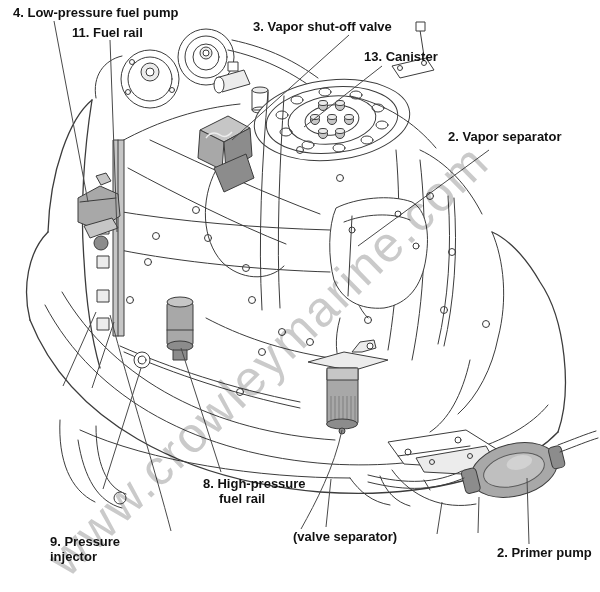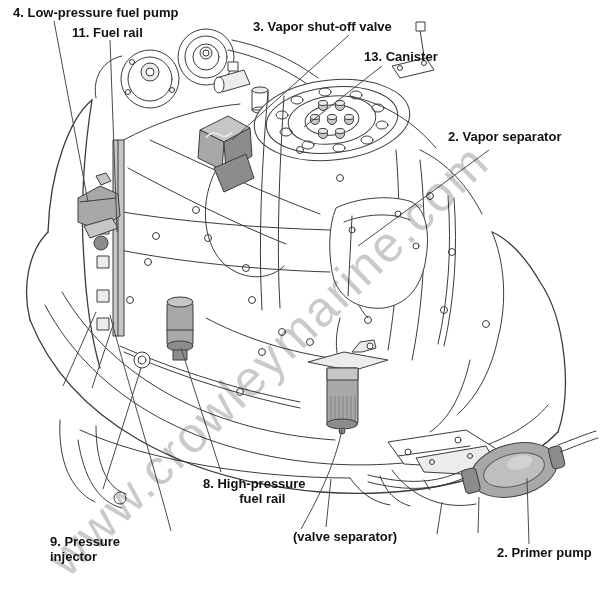--- a/index.html
+++ b/index.html
@@ -8,21 +8,21 @@
   .stage svg{position:absolute;left:0;top:0;z-index:1;}
   .watermark{
     position:absolute;left:38px;top:548px;z-index:2;
     font:400 50px/52px "Liberation Sans",sans-serif;
     letter-spacing:2px;color:var(--watermark,#bdbdbd);
     transform:rotate(-44.3deg);transform-origin:0 0;
     white-space:nowrap;mix-blend-mode:multiply;opacity:.8;pointer-events:none;
   }
   .lbl{
     position:absolute;z-index:3;color:var(--label-text,#111);
-    font:700 13px/14.5px "Liberation Sans",sans-serif;white-space:nowrap;text-align:center;
+    font:700 13px/14.5px "Liberation Sans",sans-serif;white-space:nowrap;
   }
   .lbl span{display:block;}
   .lbl .ind16{margin-left:16px;}
   .lbl .ind17{margin-left:17px;}
   .lbl.right{text-align:left;width:80px;margin-top:44px;}
   
   .ln{stroke:var(--line,#3c3c3c);fill:none;stroke-width:1;stroke-linecap:round;stroke-linejoin:round;}
   .ln2{stroke:var(--line,#3c3c3c);fill:none;stroke-width:1.3;stroke-linecap:round;stroke-linejoin:round;}
   .fw{fill:#fff;stroke:var(--line,#3c3c3c);stroke-width:1;stroke-linejoin:round;}
   .fl{fill:var(--part-shade-light,#c6c6c6);stroke:var(--line,#3c3c3c);stroke-width:1;stroke-linejoin:round;}

